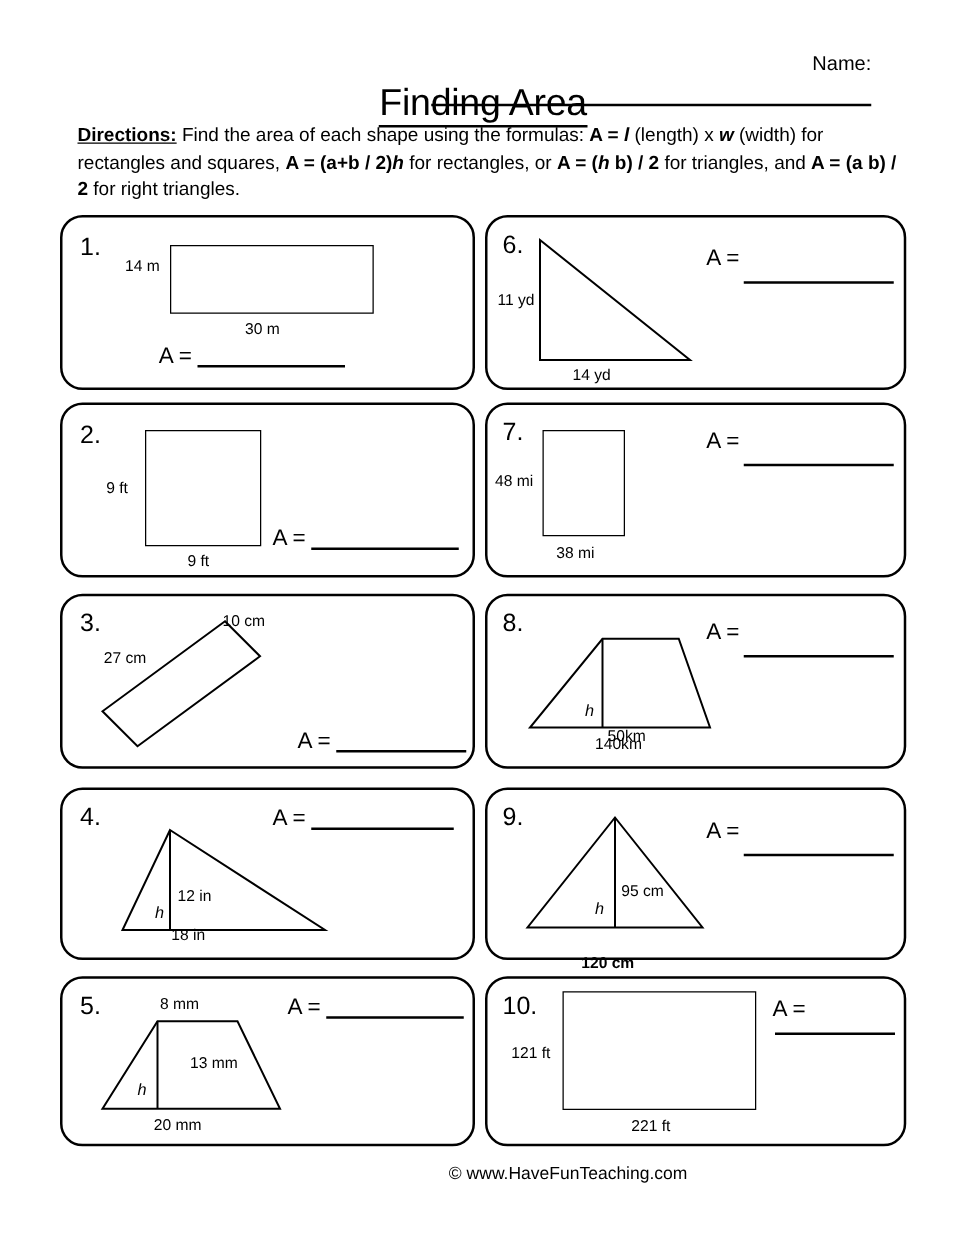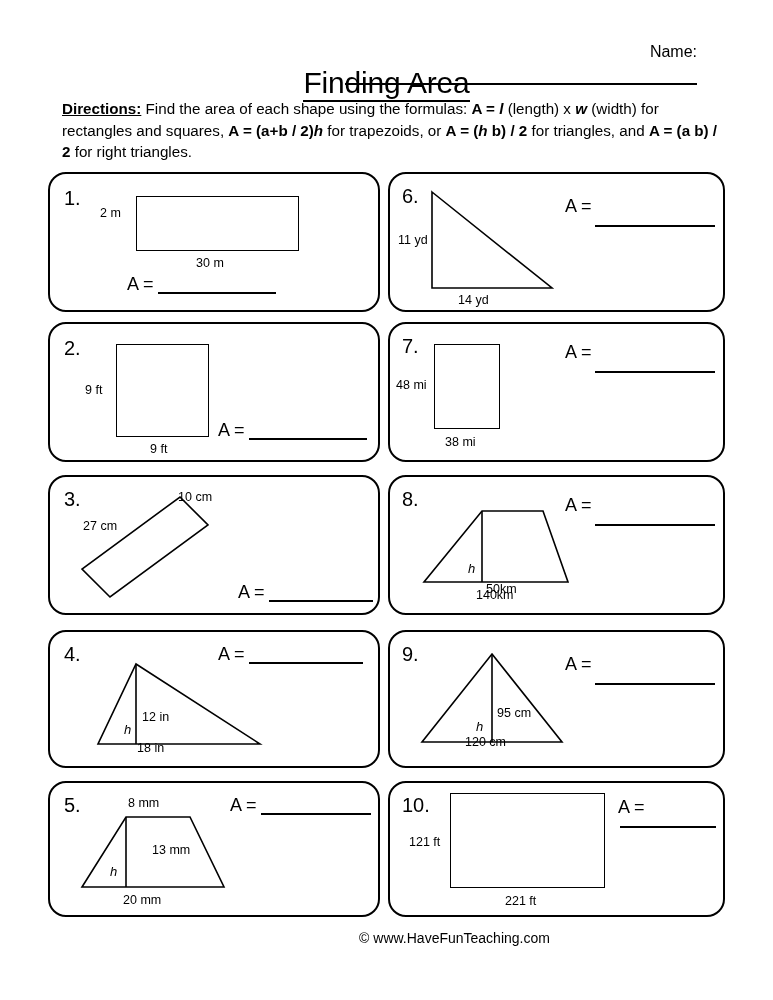--- a/index.html
+++ b/index.html
@@ -150,28 +150,28 @@
 </div>
 
 <div id="worksheet-title">
   <span>Finding Area</span>
 </div>
 
 <div id="directions">
   <span class="d-label">Directions:</span>
   <span>Find the area of each shape using the formulas:</span>
   <b>A = </b><i>l</i><span> (length) x </span><i>w</i>
-  <span>(width) for rectangles and squares, </span><b>A = (a+b / 2)</b><i>h</i><span> for trapezoids,  or </span><b>A = (</b><i>h</i><b> b) / 2</b><span> for</span>
+  <span>(width) for rectangles and squares, </span><b>A = (a+b / 2)</b><i>h</i><span> for rectangles,  or </span><b>A = (</b><i>h</i><b> b) / 2</b><span> for</span>
   <span>triangles, and </span><b>A = (a b) / 2</b><span> for right triangles.</span>
 </div>
 
 <div class="pbox" style="left:48px; top:172px; width:332px; height:140px;">
   <div class="pnum" style="left:14px; top:14px;">1.</div>
   <div class="rect-shape" style="left:86px; top:22px; width:163px; height:55px;"></div>
-  <div class="dim" style="left:50px; top:33px;">2 m</div>
+  <div class="dim" style="left:50px; top:33px;">14 m</div>
   <div class="dim" style="left:146px; top:83px;">30 m</div>
   <div class="ans" style="left:77px; top:100px;">
     <span class="atext">A =</span>
     <span class="aline" style="width:118px;"></span>
   </div>
 </div>
 
 <div class="pbox" style="left:48px; top:322px; width:332px; height:140px;">
   <div class="pnum" style="left:14px; top:14px;">2.</div>
   <div class="rect-shape" style="left:66px; top:20px; width:93px; height:93px;"></div>
@@ -279,21 +279,21 @@
 <div class="pbox" style="left:388px; top:630px; width:337px; height:138px;">
   <div class="pnum" style="left:12px; top:12px;">9.</div>
   <div class="shape" style="left:26px; top:14px;">
     <svg width="180" height="105" viewBox="0 0 180 105">
       <polygon points="76,8 146,96 6,96" fill="none" stroke="#000" stroke-width="1.6"></polygon>
       <line x1="76" y1="8" x2="76" y2="96" stroke="#000" stroke-width="1.6"></line>
     </svg>
   </div>
   <div class="hlabel" style="left:86px; top:88px;">h</div>
   <div class="dim" style="left:107px; top:75px;">95 cm</div>
-  <div class="dim" style="left:75px; top:104px;">120 cm</div>
+  <div class="dim" style="left:75px; top:132px;font-weight:bold;">120 cm</div>
   <div class="ansv" style="left:175px; top:22px;">
     <div class="atext">A =</div>
     <div class="aline" style="width:120px; margin-left:30px;"></div>
   </div>
 </div>
 
 <div class="pbox" style="left:388px; top:781px; width:337px; height:136px;">
   <div class="pnum" style="left:12px; top:12px;">10.</div>
   <div class="rect-shape" style="left:60px; top:10px; width:155px; height:95px;"></div>
   <div class="dim" style="left:19px; top:53px;">121 ft</div>

